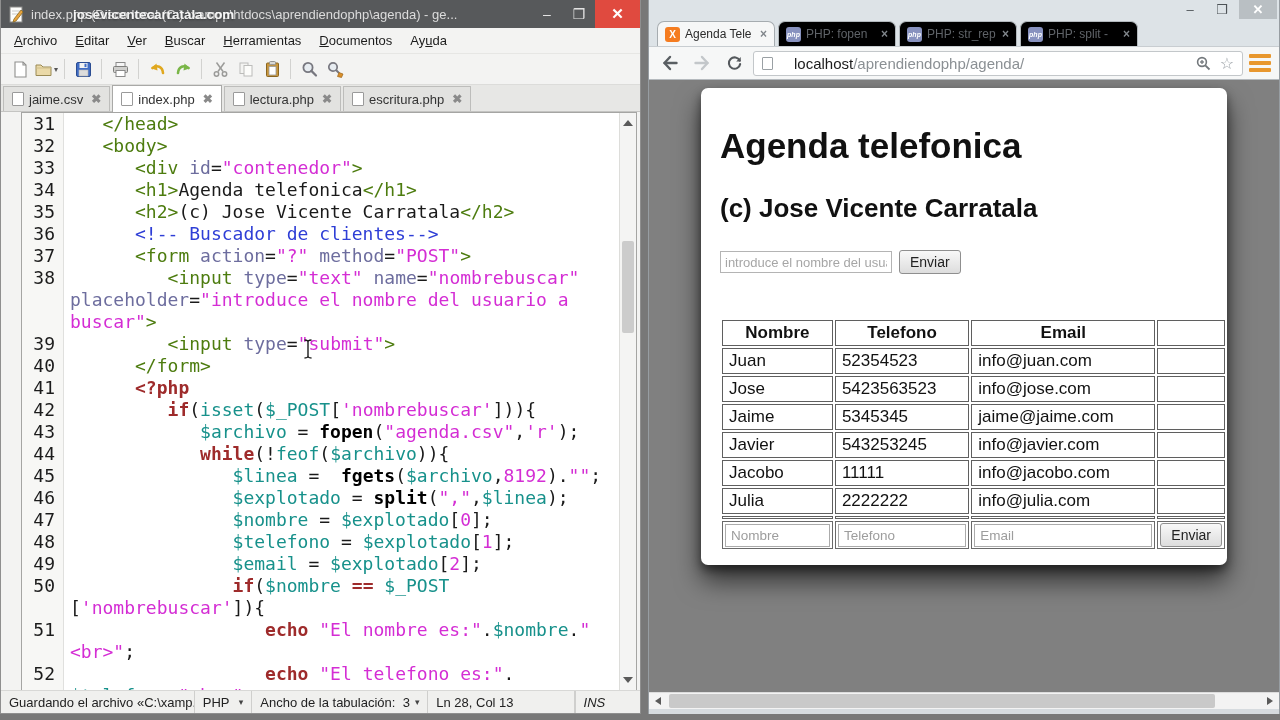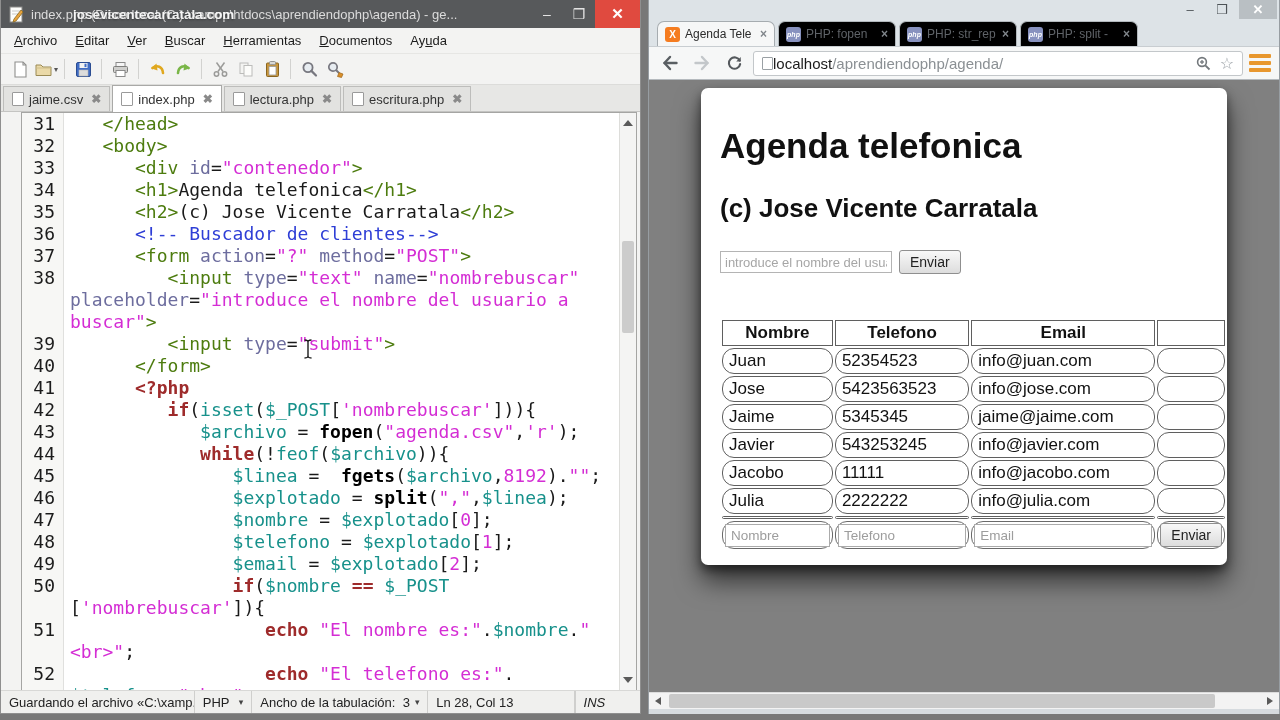--- a/index.html
+++ b/index.html
@@ -95,21 +95,21 @@
   .fav-xampp { width:15px; height:15px; background:#f57c20; border-radius:3px; color:#fff;
                font-size:10px; font-weight:bold; display:flex; align-items:center; justify-content:center; flex:0 0 auto;}
   .fav-php { width:15px; height:15px; background:#8892bf; border-radius:3px; color:#fff;
              font-size:7px; font-weight:bold; font-style:italic; display:flex; align-items:center;
              justify-content:center; flex:0 0 auto; }
 
   .b-urlbar { height:34px; background:#f6f7f7; border-top:1px solid #c8cdd1; border-bottom:1px solid #b5babe;
               display:flex; align-items:center; padding:0 8px; gap:6px; }
   .nav-btn { width:26px; height:26px; display:flex; align-items:center; justify-content:center; }
   .omnibox { flex:1; height:25px; background:#fff; border:1px solid #c3c7ca; border-radius:3px;
-             display:flex; align-items:center; padding:0 8px; gap:0; font-size:15px; }
+             display:flex; align-items:center; padding:0 8px; gap:21px; font-size:15px; }
   .url-doc { width:11px; height:13px; background:#fff; border:1px solid #9aa0a4; border-radius:1px; flex:0 0 auto; }
   .url-host { color:#1b1b1b; }
   .url-path { color:#8b9094; }
   .omni-icons { margin-left:auto; display:flex; align-items:center; gap:8px; }
   .star { color:#9aa0a6; font-size:16px; }
   .menu-burger { width:22px; height:18px; display:flex; flex-direction:column; justify-content:space-between; }
   .menu-burger span { height:4px; background:#e8972e; border-radius:1px; }
 
   .b-viewport { position:relative; height:612px; background:#808080; overflow:hidden; }
   .page-card { position:absolute; left:52px; top:8px; width:526px; height:477px; background:#fff;
@@ -119,21 +119,21 @@
   .pg-form1 { position:absolute; left:19px; top:162px; display:flex; gap:7px; align-items:center; }
   .pg-search { width:172px; height:22px; border:1px solid #b4b4b4; font-size:13px; padding:0 4px;
                color:#333; font-family:"Liberation Sans", sans-serif; }
   .pg-search::placeholder { color:#a6a6a6; }
   .pg-btn { height:24px; padding:0 10px; font-size:14px; color:#222; border:1px solid #8f8f8f;
             border-radius:3px; background:linear-gradient(#f8f8f8,#dddddd); font-family:"Liberation Sans", sans-serif; }
   .pg-table { position:absolute; left:19px; top:230px; border-collapse:separate; border-spacing:2px;
               font-size:17px; color:#111; }
   .pg-table th, .pg-table td { border:1px solid #5f5f5f; background:#fff; padding:2px 6px; height:24px; }
   .pg-table th { font-weight:bold; text-align:center; }
-  .pg-table td { text-align:left;border-radius:12px; }
+  .pg-table td { text-align:left; }
   .pg-table tr.thin td { height:3px; padding:0 6px; }
   .pg-table tr.formrow td { background:transparent; border-color:#6a6a6a; padding:1px 2px; }
   .cell-input { height:23px; border:1px solid #ababab; font-size:13.5px; padding:0 5px; width:100%;
                 font-family:"Liberation Sans", sans-serif; color:#333; }
   .cell-input::placeholder { color:#9d9d9d; }
   .cell-input.email { width:178px; }
 
   .b-hscroll { position:relative; height:17px; background:#f3f3f3; border-top:1px solid #dcdcdc; }
   .hs-arrow { position:absolute; top:4px; width:0; height:0; border-top:4.5px solid transparent;
               border-bottom:4.5px solid transparent; }

